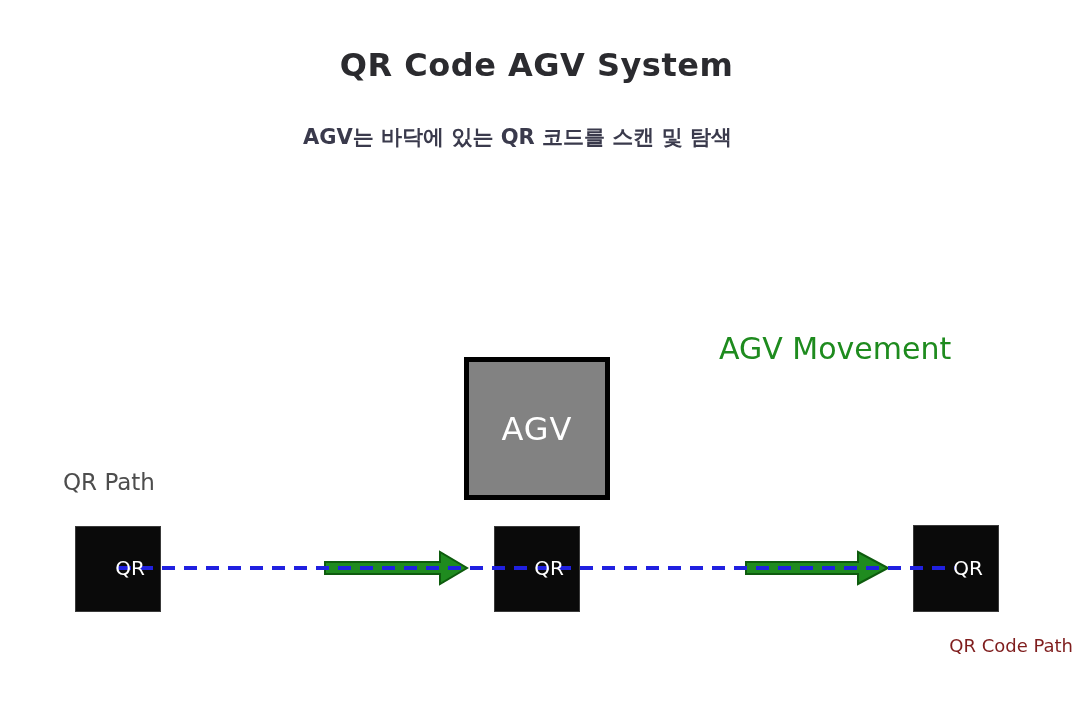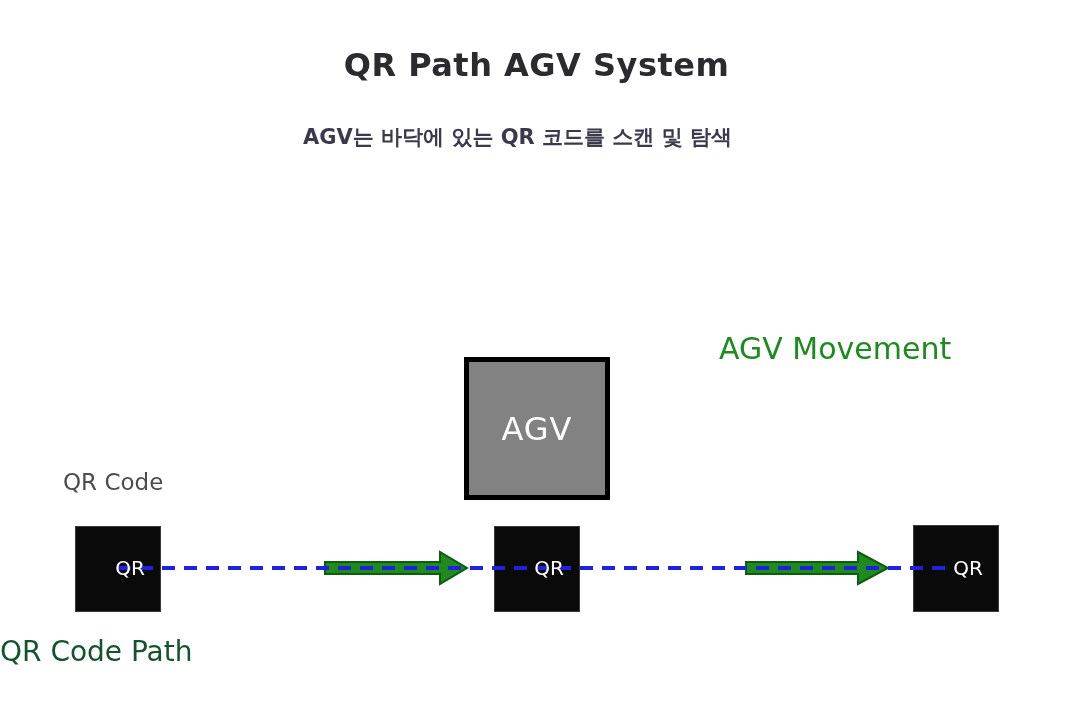--- a/index.html
+++ b/index.html
@@ -103,41 +103,41 @@
     margin-left: 12px;
   }
   .qr-box-text.pos-0 { left: 75px; }
   .qr-box-text.pos-1 { left: 494px; }
   .qr-box-text.pos-2 { left: 913px; }
   .qr-path-label {
     position: absolute;
     top: 635px;
     left: 0;
     width: 100%;
-    text-align: left;
-    font-size: 28px;
-    color: #14532d;
+    text-align: right;
+    font-size: 18px;
+    color: #7f1d1d;
   }
 </style>
 </head>
 <body>
 
 <div class="canvas">
 
-  <div class="fig-title">QR Path AGV System</div>
+  <div class="fig-title">QR Code AGV System</div>
 
   <div class="fig-subtitle">AGV는 바닥에 있는 QR 코드를 스캔 및 탐색</div>
 
   <div class="agv-movement-label">AGV Movement</div>
 
   <div class="agv-box">
     <span class="agv-box-label">AGV</span>
   </div>
 
-  <div class="qr-code-label">QR Code</div>
+  <div class="qr-code-label">QR Path</div>
 
   <div class="qr-box pos-0"></div>
   <div class="qr-box pos-1"></div>
   <div class="qr-box pos-2"></div>
 
   <svg class="diagram-overlay" viewBox="0 0 1073 711" xmlns="http://www.w3.org/2000/svg">
     <polygon stroke-width="2" points="325,562 440,562 440,552 467,568 440,584 440,574 325,574" fill="#1f8b1f" stroke="#0e5c0e"></polygon>
     <polygon stroke-width="2" points="746,562 858,562 858,552 888,568 858,584 858,574 746,574" fill="#1f8b1f" stroke="#0e5c0e"></polygon>
     <line x1="118" y1="568" x2="956" y2="568" stroke-width="4" stroke-dasharray="13 9" stroke="#2020e0"></line>
   </svg>

